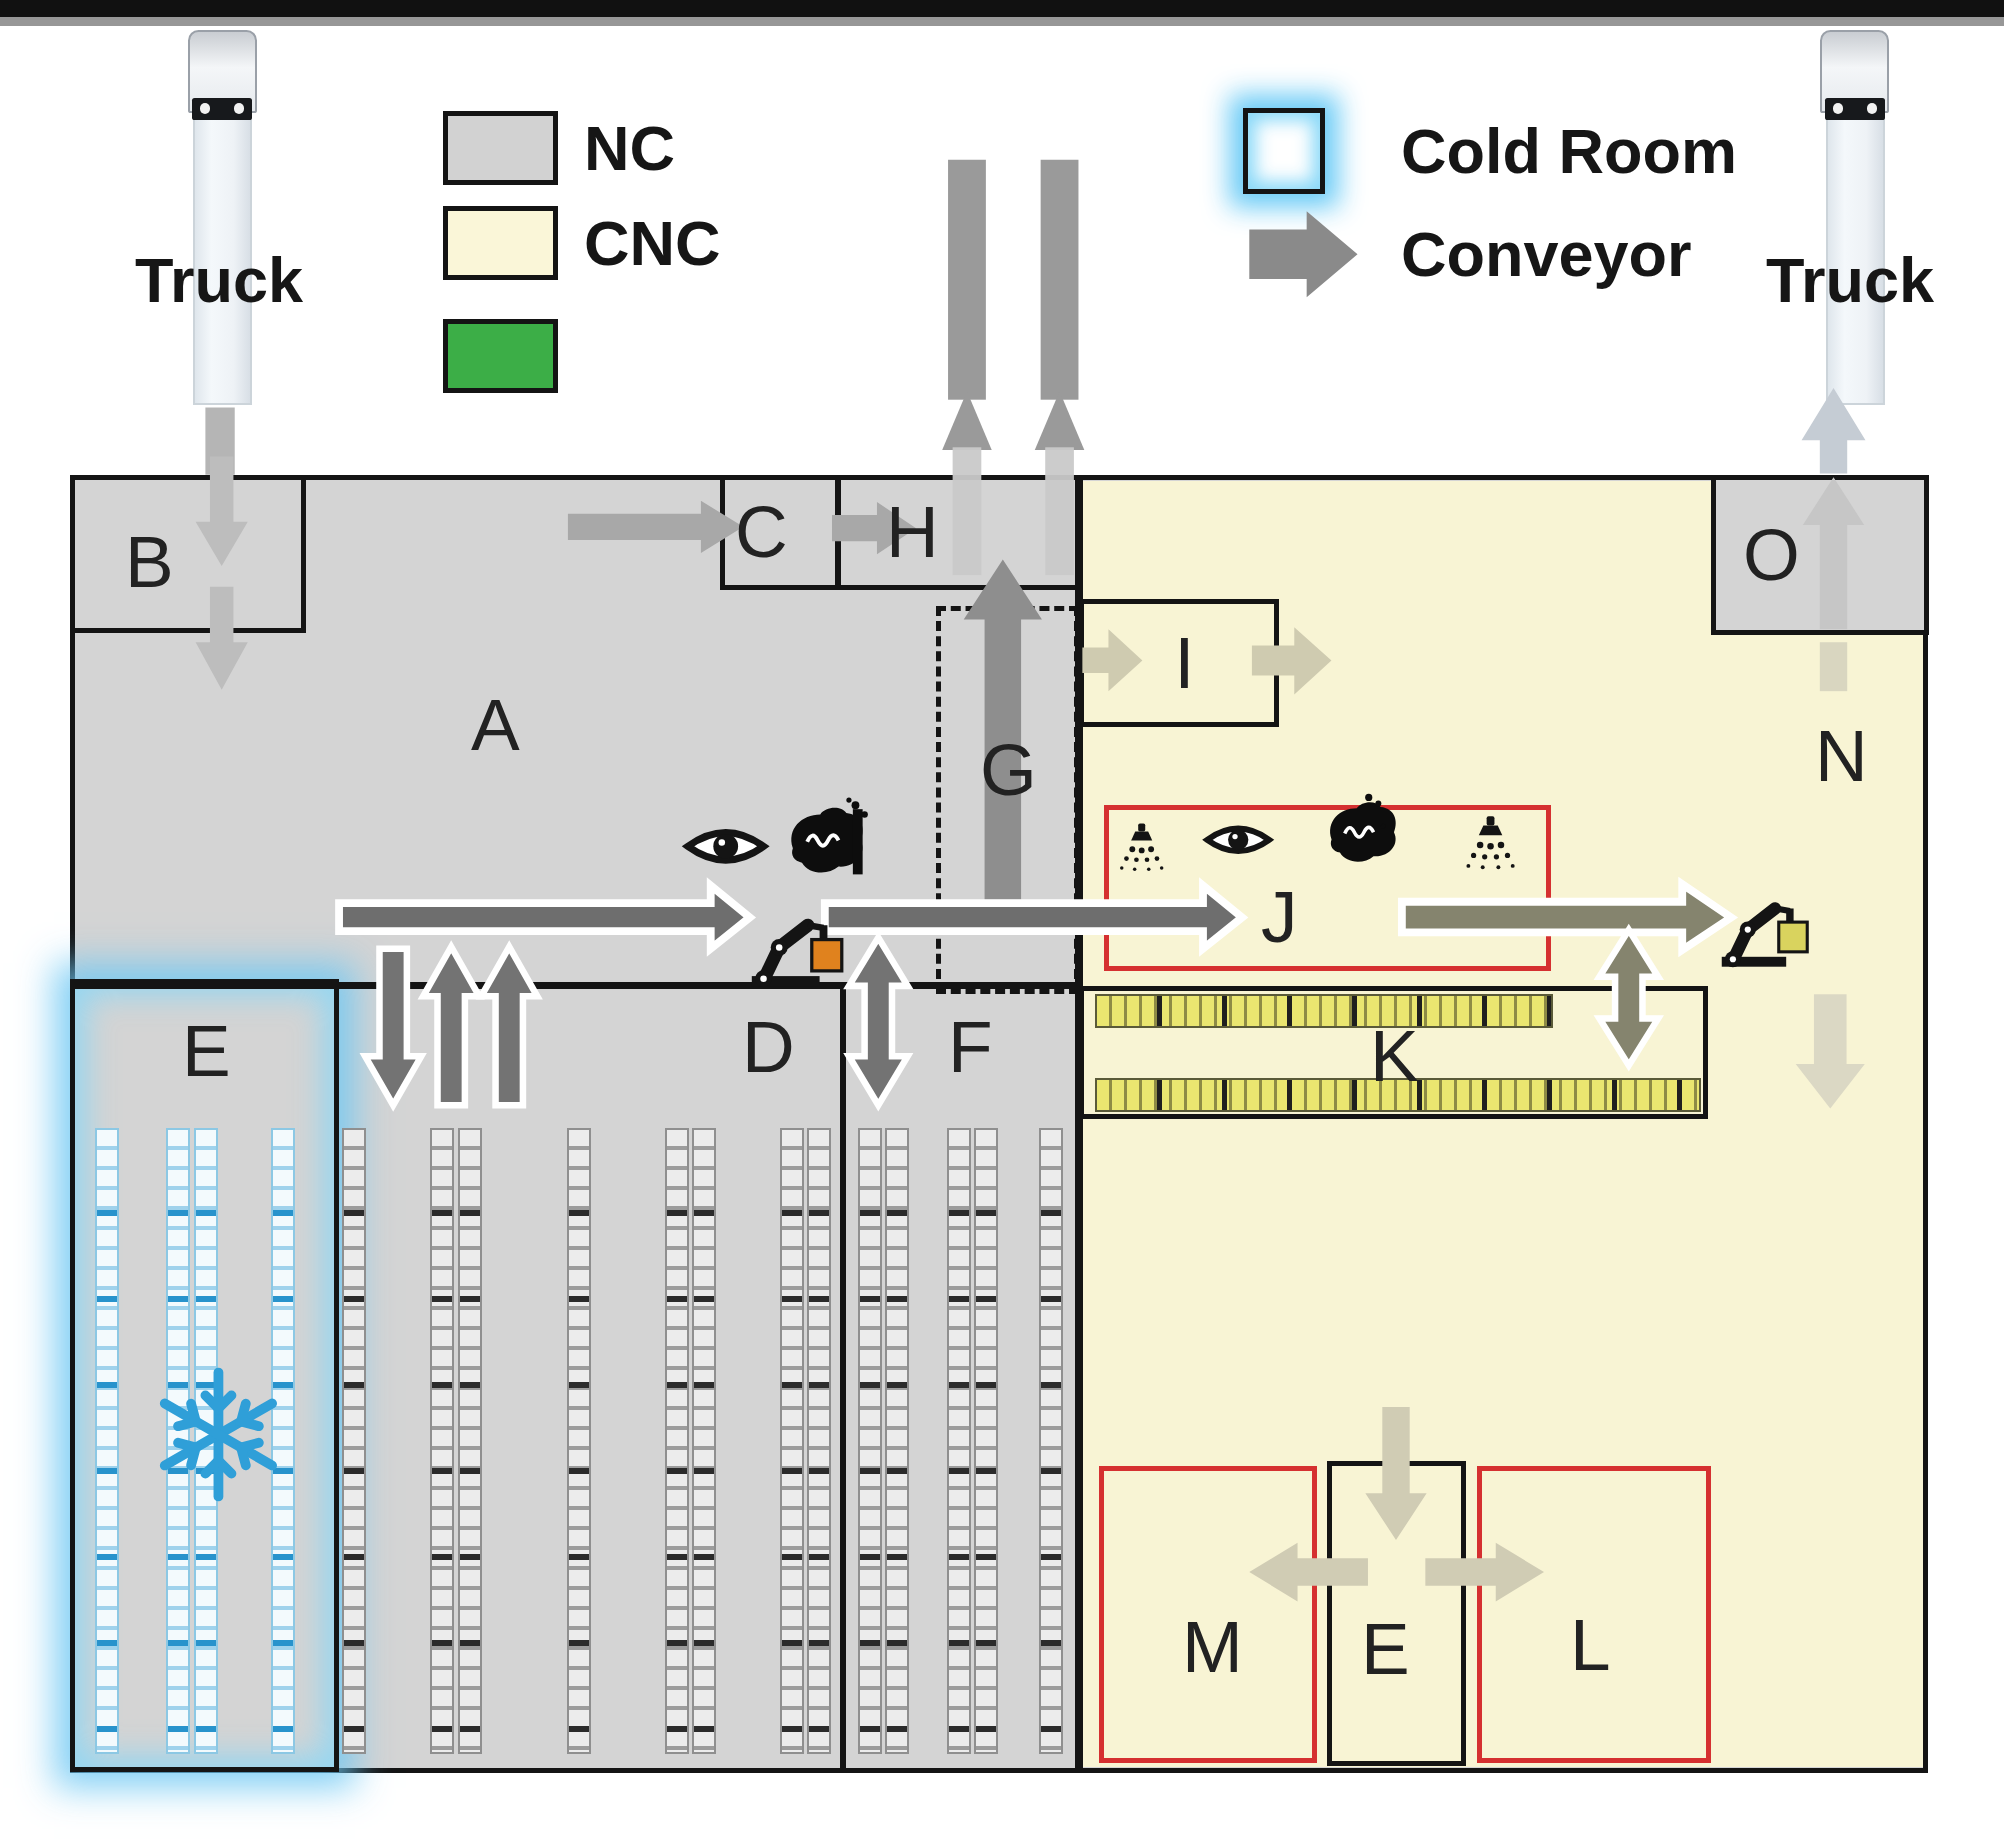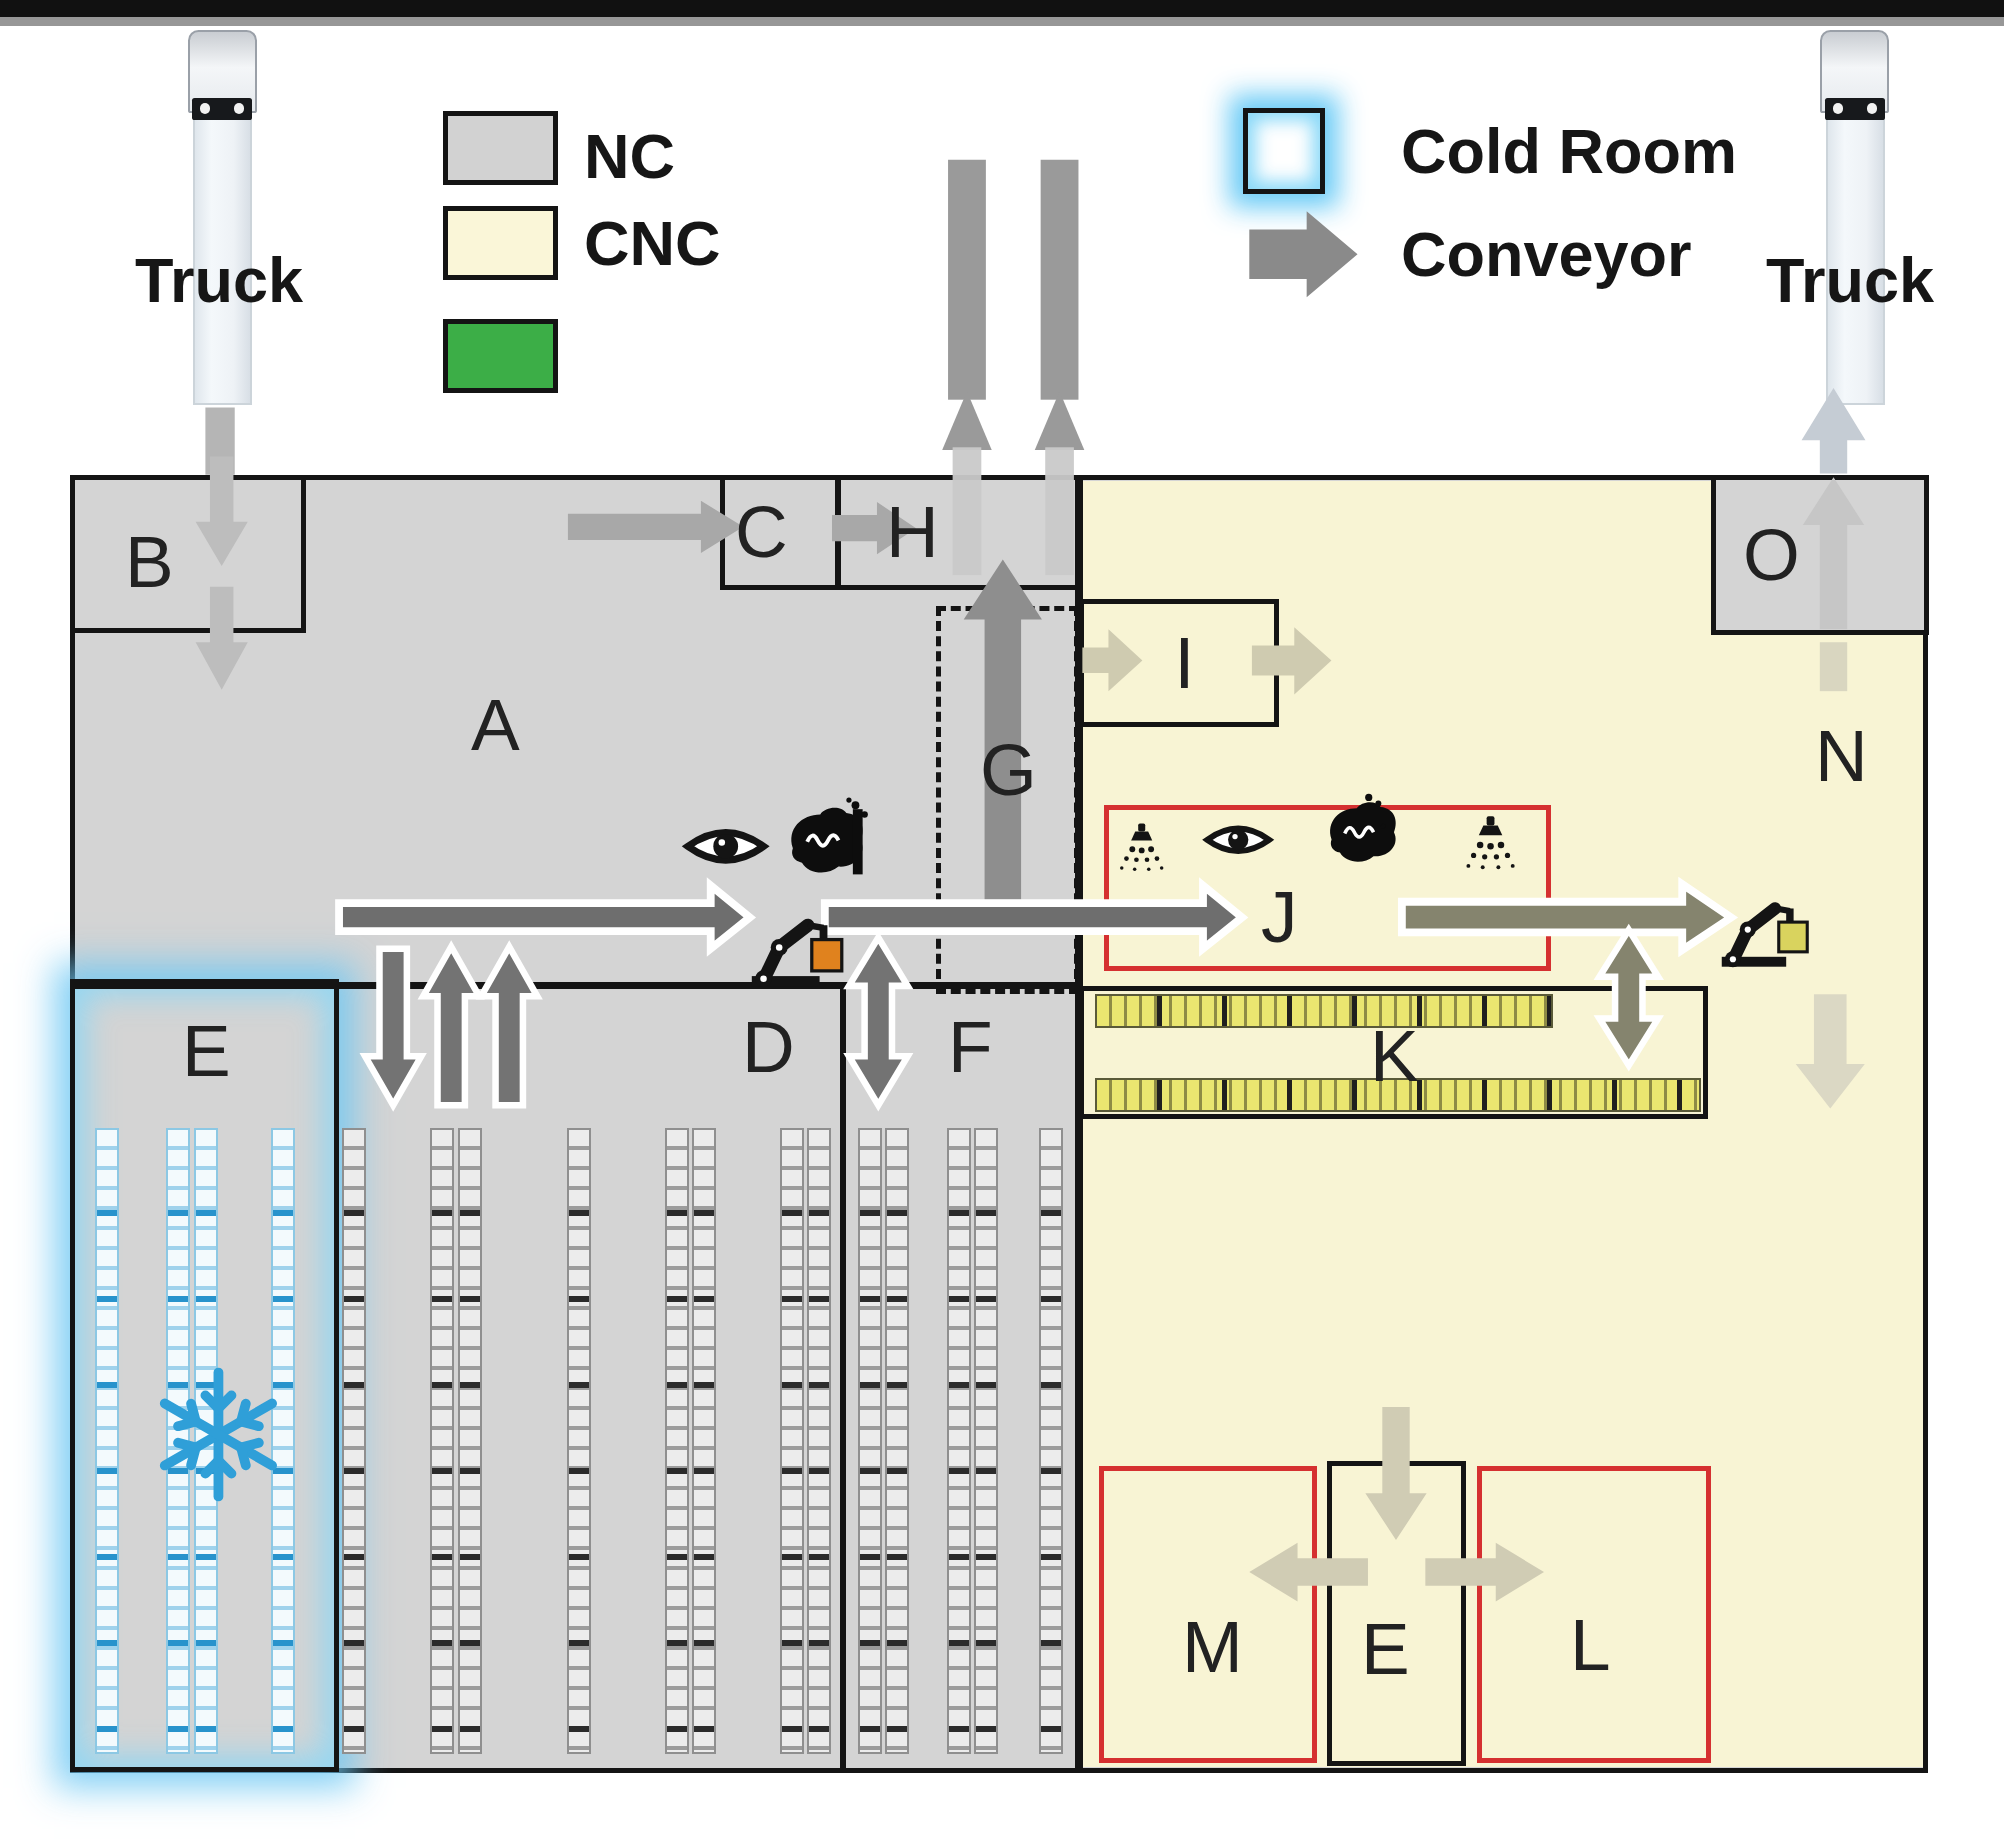--- a/index.html
+++ b/index.html
@@ -98,21 +98,21 @@
   <div class="trailer" style="left:193px;top:110px;height:295px;"></div>
   <div class="cab" style="left:188px;top:30px;"></div>
   <div class="cabband" style="left:192px;top:98px;"></div>
   <div class="trailer" style="left:1826px;top:110px;height:295px;"></div>
   <div class="cab" style="left:1820px;top:30px;"></div>
   <div class="cabband" style="left:1825px;top:98px;"></div>
 
   <div class="abs" style="left:443px;top:111px;width:115px;height:74px;background:#d2d2d2;border:5.9px solid #141414;box-sizing:border-box;"></div>
   <div class="abs" style="left:443px;top:206px;width:115px;height:74px;background:#faf6d8;border:5.9px solid #141414;box-sizing:border-box;"></div>
   <div class="abs" style="left:443px;top:319px;width:115px;height:74px;background:#3cae47;border:5.9px solid #141414;box-sizing:border-box;"></div>
-  <div class="leglabel" style="left:584px;top:156px;">NC</div>
+  <div class="leglabel" style="left:584px;top:148px;">NC</div>
   <div class="leglabel" style="left:584px;top:243px;">CNC</div>
 
   <div class="coldswatch" style="left:1243px;top:108px;width:82px;height:86px;"></div>
   <div class="leglabel" style="left:1401px;top:254px;">Conveyor</div>
   <div class="leglabel" style="left:1401px;top:151px;">Cold Room</div>
 
   <svg class="abs" style="left:0;top:0;" width="2005" height="1842" viewBox="0 0 3075 2825">
 
     <path d="M1916,352 H2004 V324 L2082,390 L2004,456 V428 H1916 Z" fill="#8a8a8a"></path>
 

